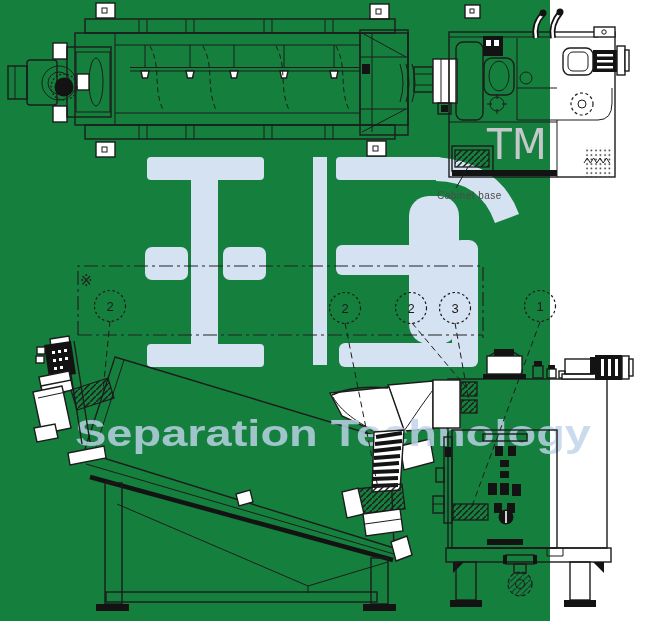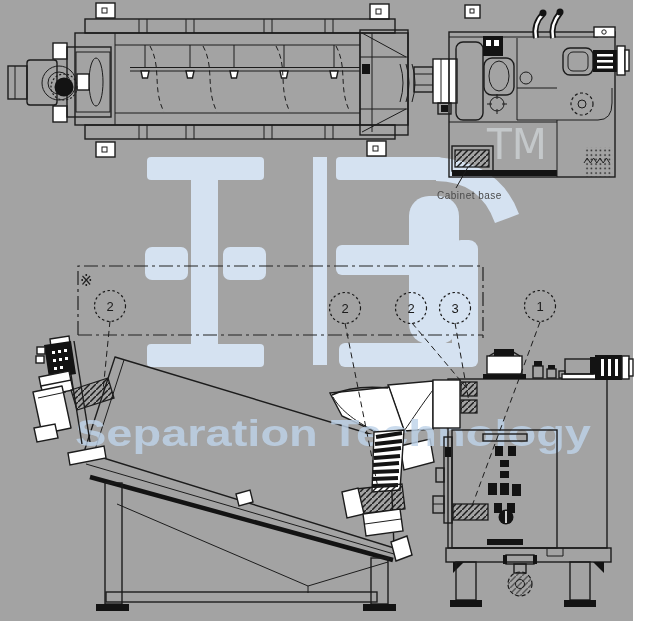--- a/index.html
+++ b/index.html
@@ -1,17 +1,17 @@
 <!DOCTYPE html>
 <html><head>
 <meta charset="utf-8">
 <style>
   html,body{margin:0;padding:0;background:#ffffff;}
   body{width:650px;height:621px;overflow:hidden;font-family:"Liberation Sans",sans-serif;}
-  #stage{position:relative;width:633px;height:621px;background:#a3a3a3;}
+  #stage{position:relative;width:550px;height:621px;background:#15803d;}
   svg{display:block;}
   .ln{stroke:#1c1c1c;stroke-width:1.4;fill:none;}
   .lnthin{stroke:#1c1c1c;stroke-width:1;fill:none;}
   .wfill{fill:#ffffff;stroke:#1c1c1c;stroke-width:1.4;}
   .dark{fill:#131313;stroke:none;}
   .hatch{fill:url(#hatch);stroke:#1c1c1c;stroke-width:1.3;}
   .leader{stroke:#1c1c1c;stroke-width:1;fill:none;stroke-dasharray:6 4;}
   .phantom{stroke:#222;stroke-width:1.2;fill:none;stroke-dasharray:14 4 3 4;}
   .balloon{stroke:#1c1c1c;stroke-width:1.2;fill:none;stroke-dasharray:2.5 2.5;}
   .balloon-txt{font:13px "Liberation Sans",sans-serif;fill:#1c1c1c;text-anchor:middle;}

